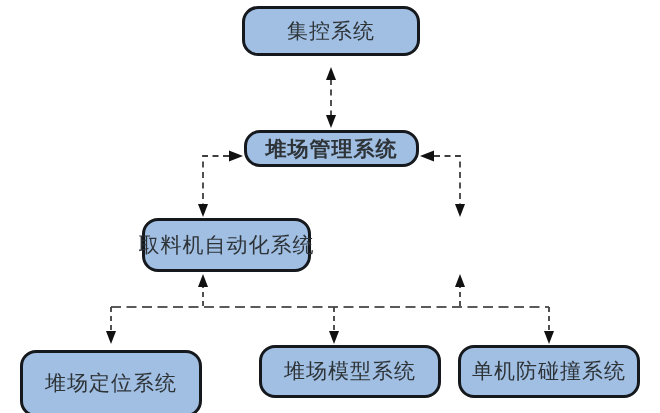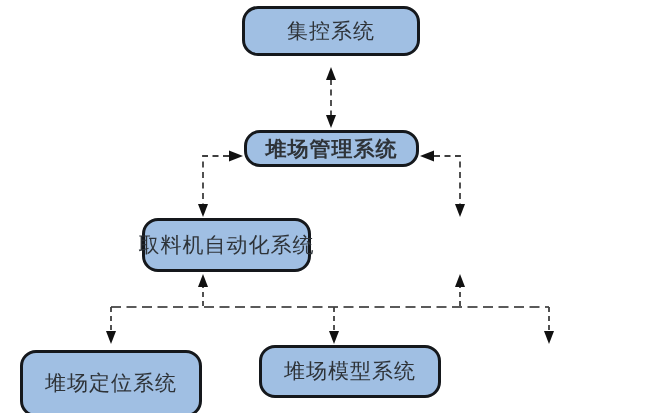--- a/index.html
+++ b/index.html
@@ -108,14 +108,17 @@
 
 
   <div class="node n-position">
     <span>堆场定位系统</span>
   </div>
 
   <div class="node n-model">
     <span>堆场模型系统</span>
   </div>
 
+  <div class="node n-collision">
+    <span>单机防碰撞系统</span>
+  </div>
 
 </div>
 
 </body></html>

